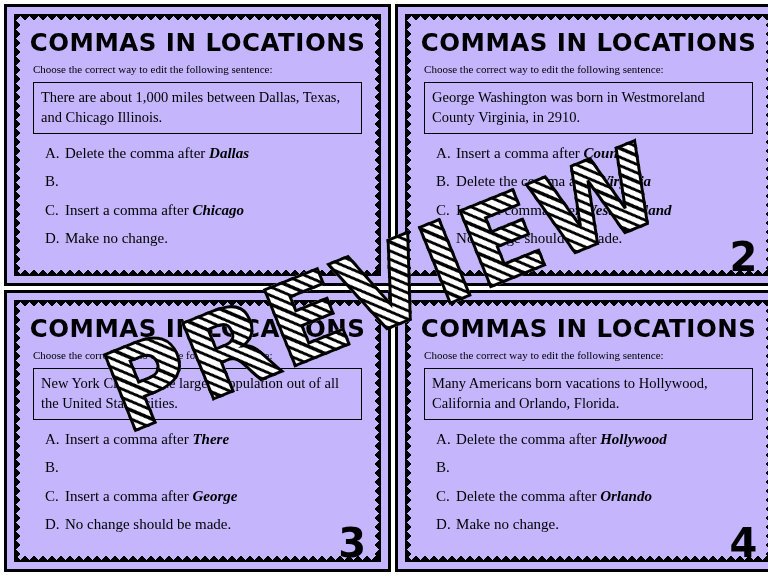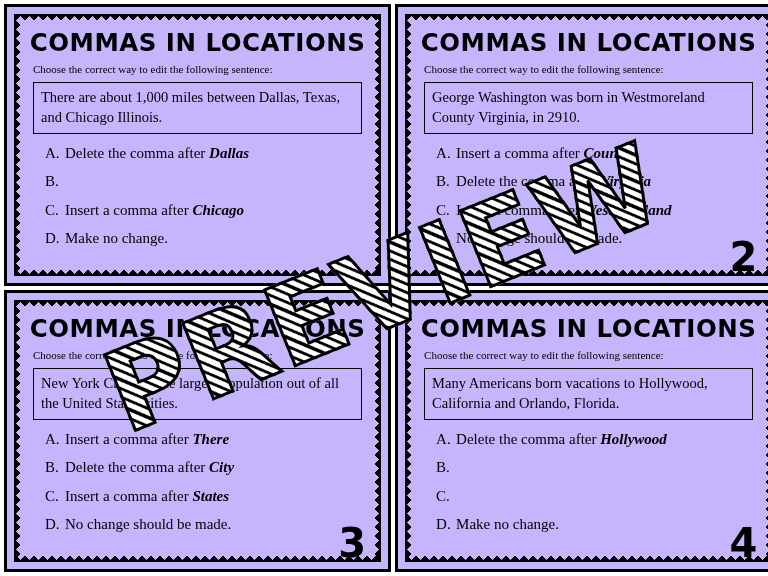--- a/index.html
+++ b/index.html
@@ -240,25 +240,24 @@
       <div class="card-title">COMMAS IN LOCATIONS</div>
       <div class="card-prompt">Choose the correct way to edit the following sentence:</div>
       <div class="sentence-box">New York City, has the largest population out of all the United States cities.</div>
       <div class="choices">
         <div class="choice">
           <span class="choice-letter">A.</span>
           <span class="choice-text"><span>Insert a comma after </span><em>There</em></span>
         </div>
         <div class="choice">
           <span class="choice-letter">B.</span>
-          <span class="choice-text"><span>Delete the comma after </span><em>City</em></span>
         </div>
         <div class="choice">
           <span class="choice-letter">C.</span>
-          <span class="choice-text"><span>Insert a comma after </span><em>States</em></span>
+          <span class="choice-text"><span>Insert a comma after </span><em>George</em></span>
         </div>
         <div class="choice">
           <span class="choice-letter">D.</span>
           <span class="choice-text"><span>No change should be made.</span><em></em></span>
         </div>
       </div>
     </div>
     <div class="card-number">3</div>
   </div>
 
@@ -275,20 +274,21 @@
       <div class="choices">
         <div class="choice">
           <span class="choice-letter">A.</span>
           <span class="choice-text"><span>Delete the comma after </span><em>Hollywood</em></span>
         </div>
         <div class="choice">
           <span class="choice-letter">B.</span>
         </div>
         <div class="choice">
           <span class="choice-letter">C.</span>
+          <span class="choice-text"><span>Delete the comma after </span><em>Orlando</em></span>
         </div>
         <div class="choice">
           <span class="choice-letter">D.</span>
           <span class="choice-text"><span>Make no change.</span><em></em></span>
         </div>
       </div>
     </div>
     <div class="card-number">4</div>
   </div>
 

